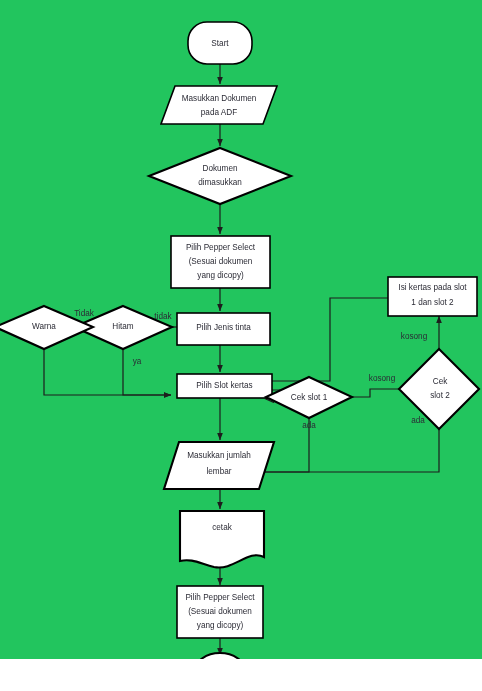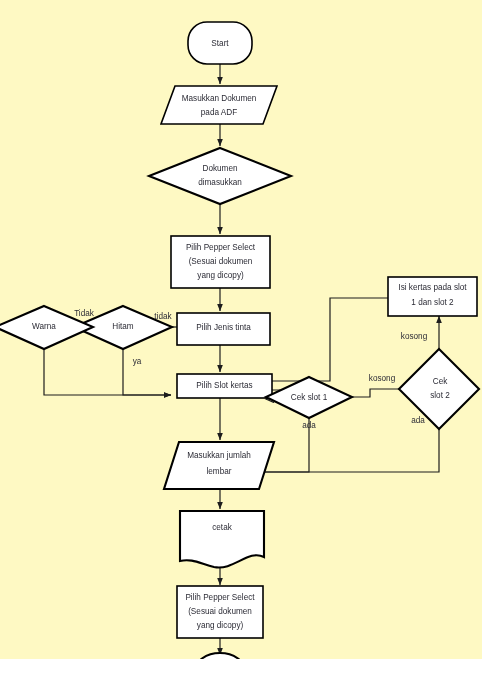--- a/index.html
+++ b/index.html
@@ -7,21 +7,21 @@
     padding: 0;
     background: #ffffff;
   }
   body {
     font-family: "Liberation Sans", sans-serif;
   }
   #canvas {
     position: relative;
     width: 482px;
     height: 659px;
-    background: #fef9c3;
+    background: #22c55e;
     overflow: hidden;
   }
   #flowchart-svg {
     position: absolute;
     left: 0;
     top: 0;
     width: 482px;
     height: 691px;
   }
   .node-shape {

